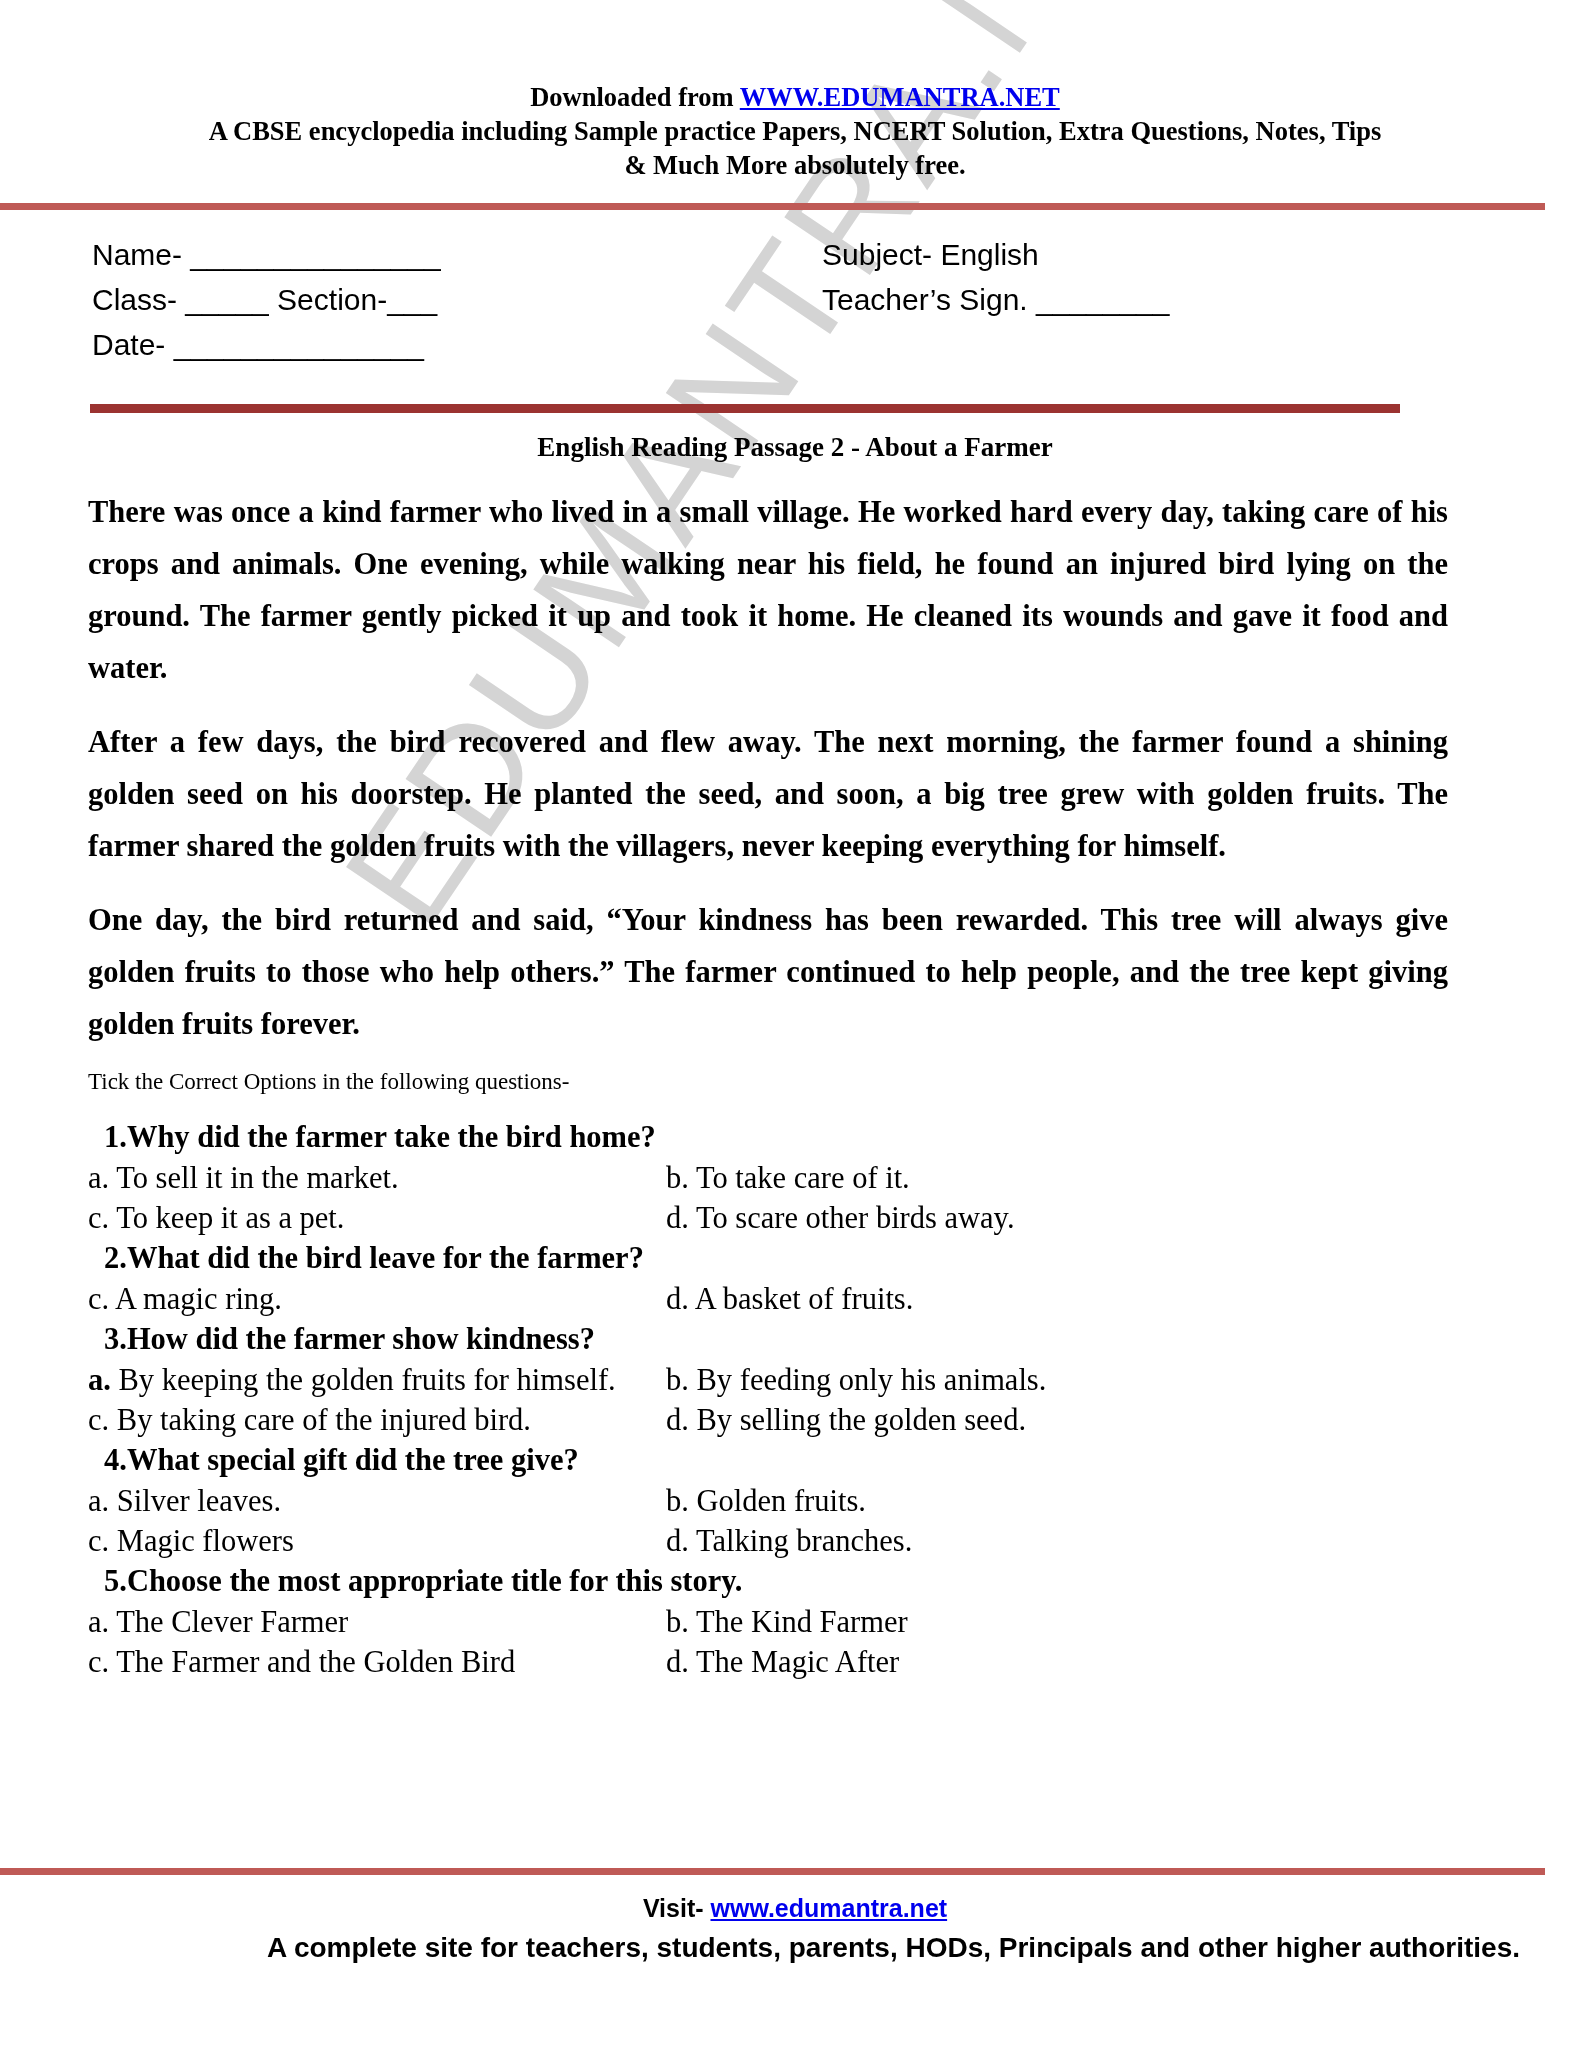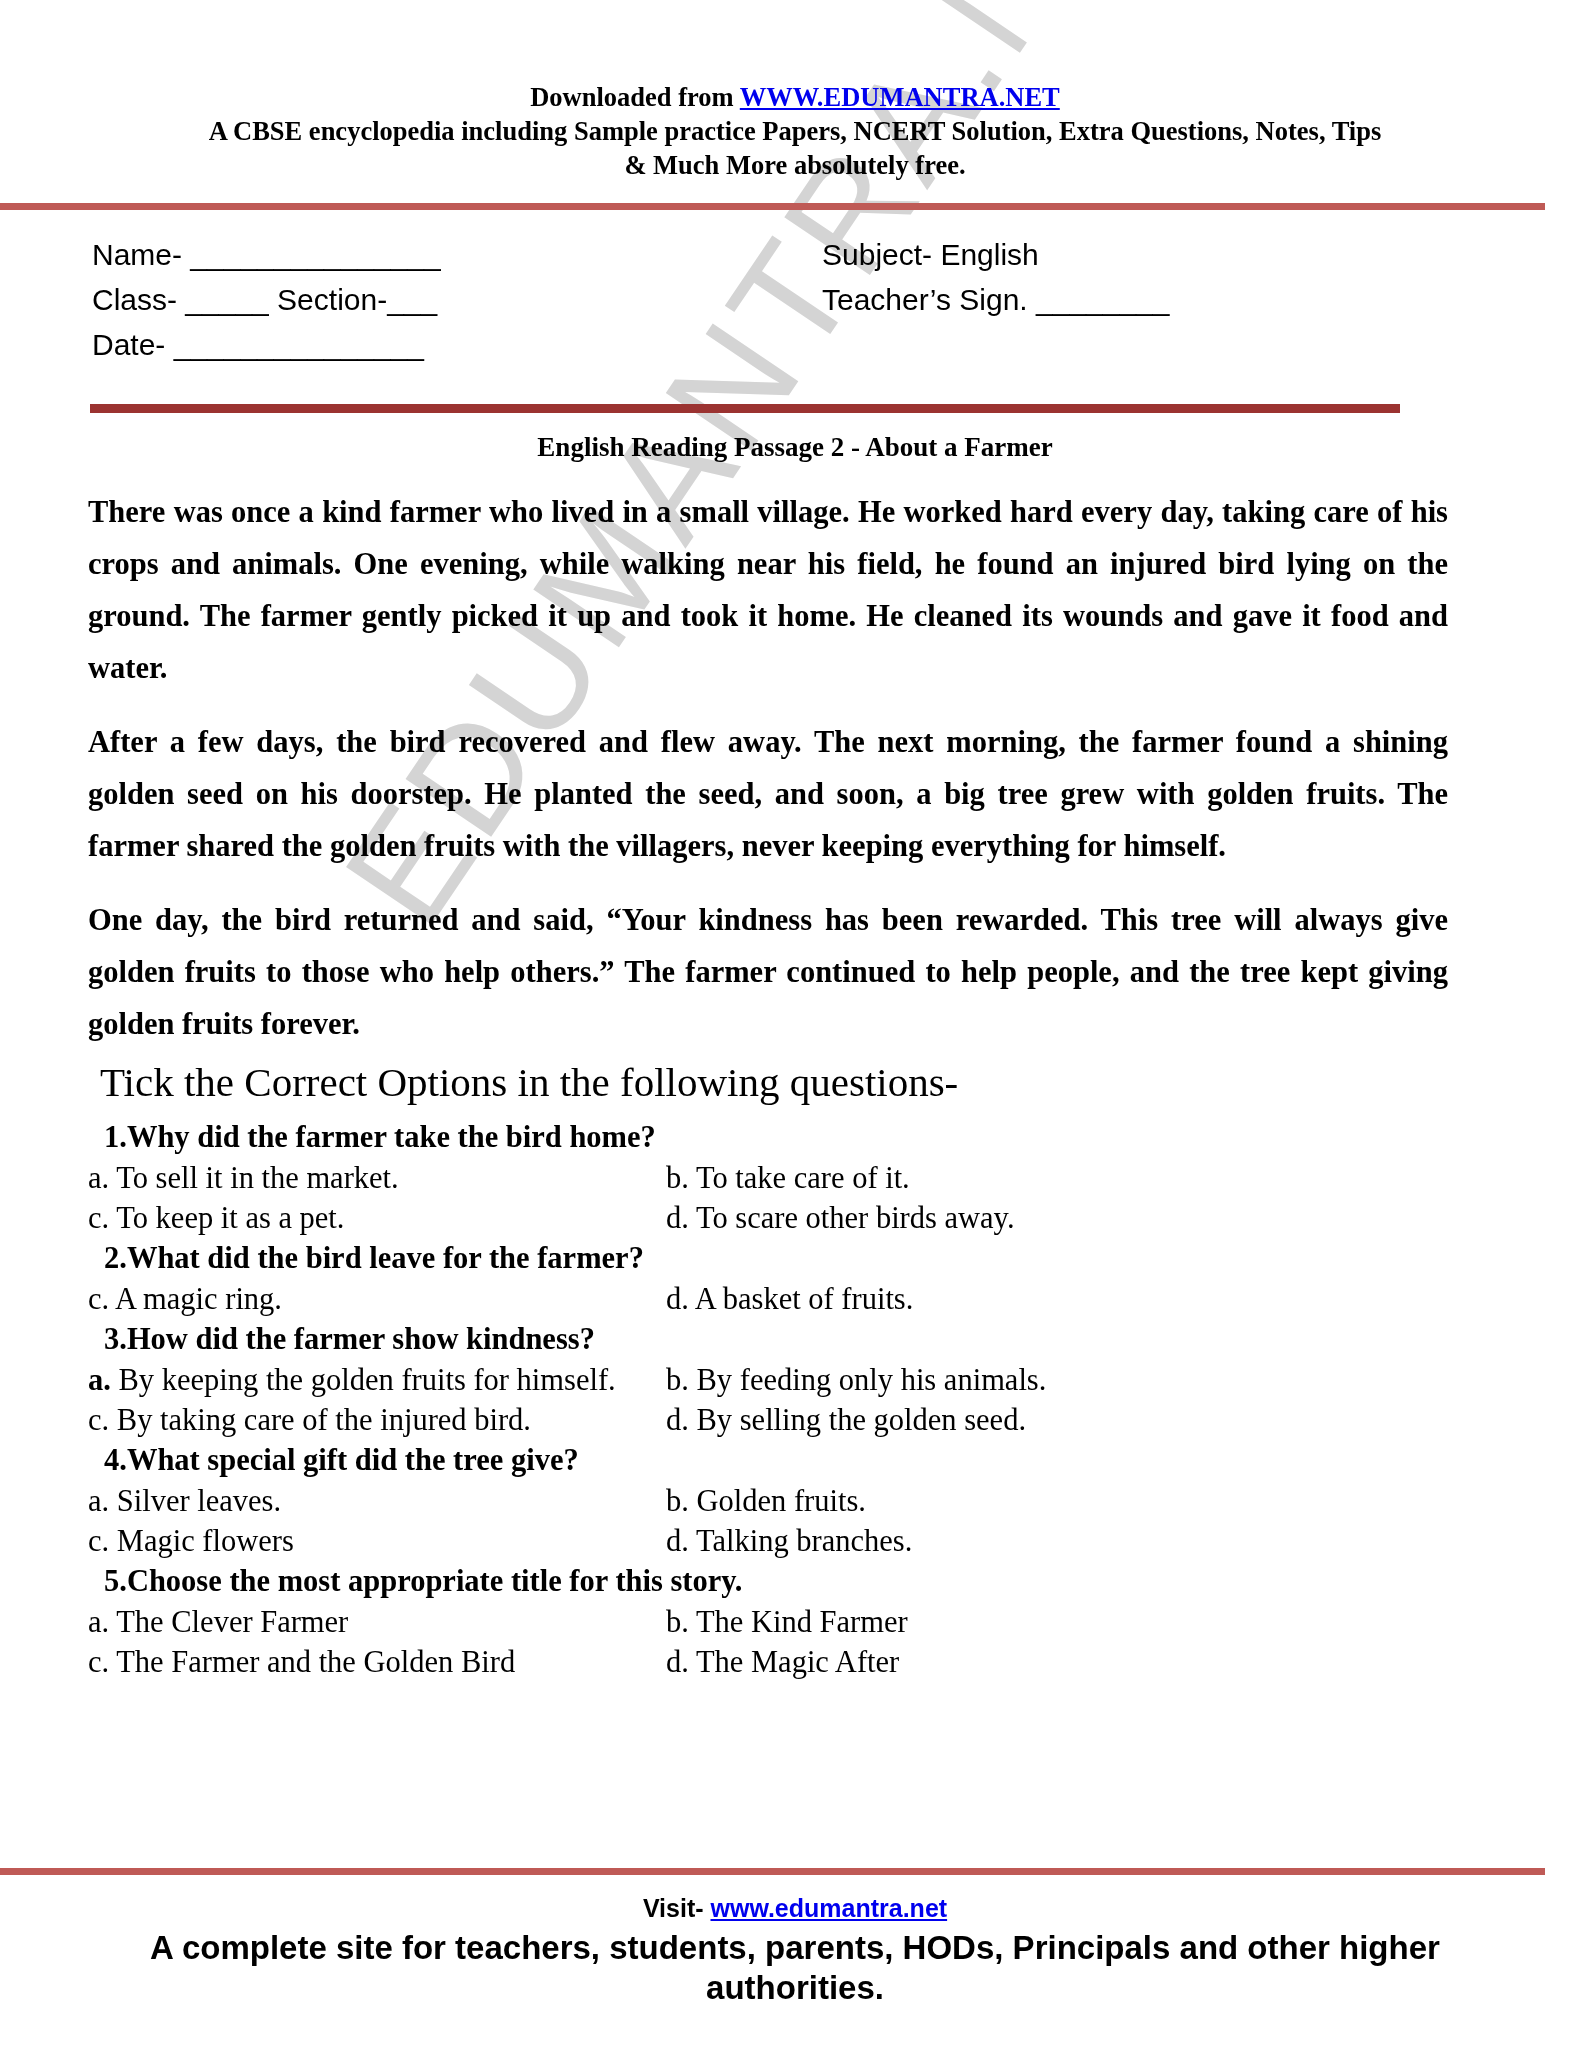--- a/index.html
+++ b/index.html
@@ -152,23 +152,22 @@
     margin: 0 0 22px 0;
   }
   #passage p:last-child { margin-bottom: 0; }
 
   
   #instruction {
     position: absolute;
     left: 88px;
     top: 1062px;
     width: 1360px;
-    font-size: 41px;
+    font-size: 23px;
     line-height: 40px;
-    margin-left: 12px;
   }
 
   
   #questions {
     position: absolute;
     left: 88px;
     top: 1117px;
     width: 1400px;
     font-size: 30.5px;
     line-height: 40px;
@@ -207,21 +206,21 @@
     left: 70px;
     top: 1888px;
     width: 1450px;
     text-align: center;
     font-family: "Liberation Sans", "DejaVu Sans", sans-serif;
     font-weight: bold;
     font-size: 25px;
     line-height: 40px;
   }
   #site-footer .foot-line { display: block; }
-  #site-footer .foot-line2 { font-size: 33px; }
+  #site-footer .foot-line2 { font-size: 28px; text-align: right; }
 </style>
 </head>
 <body>
 
 <div id="watermark-layer">
   <div id="watermark-text">EDUMANTRA.NET</div>
 </div>
 
 <div id="content-layer">
 

